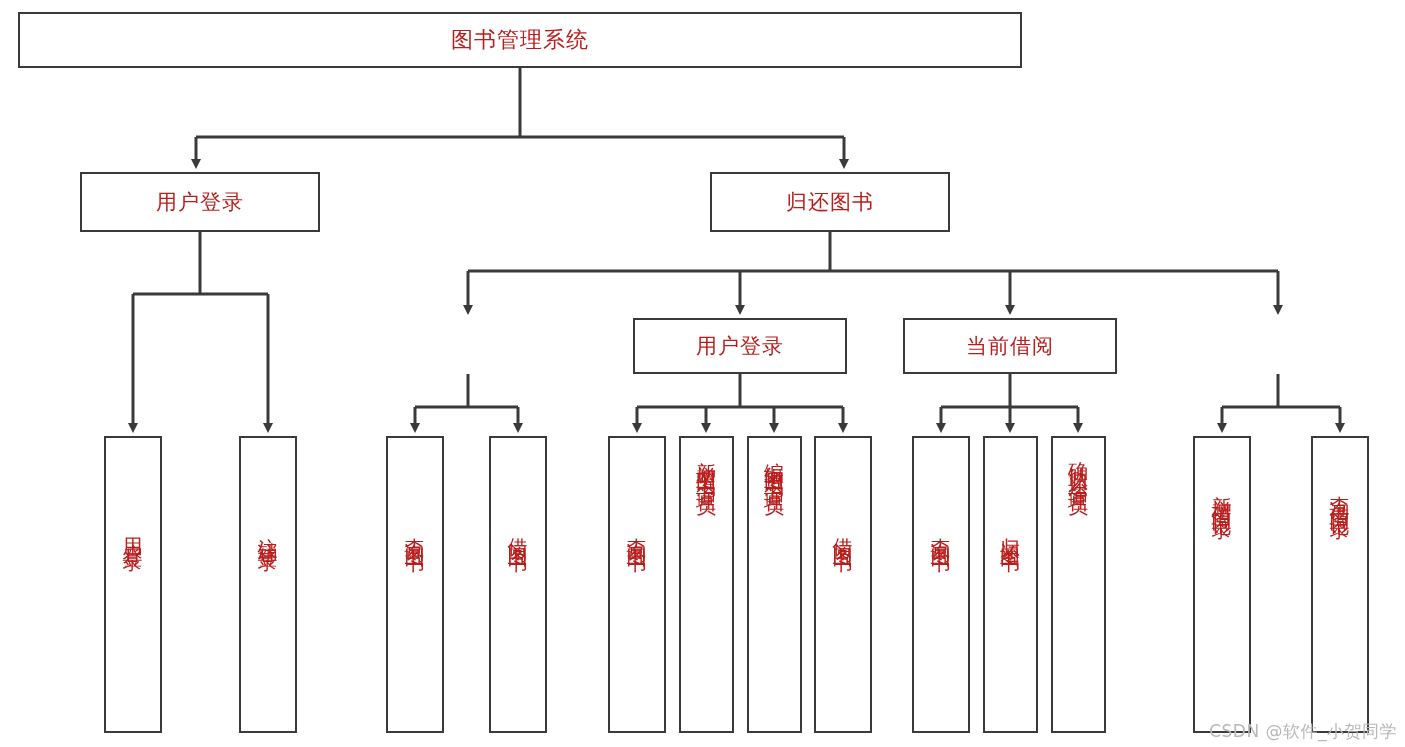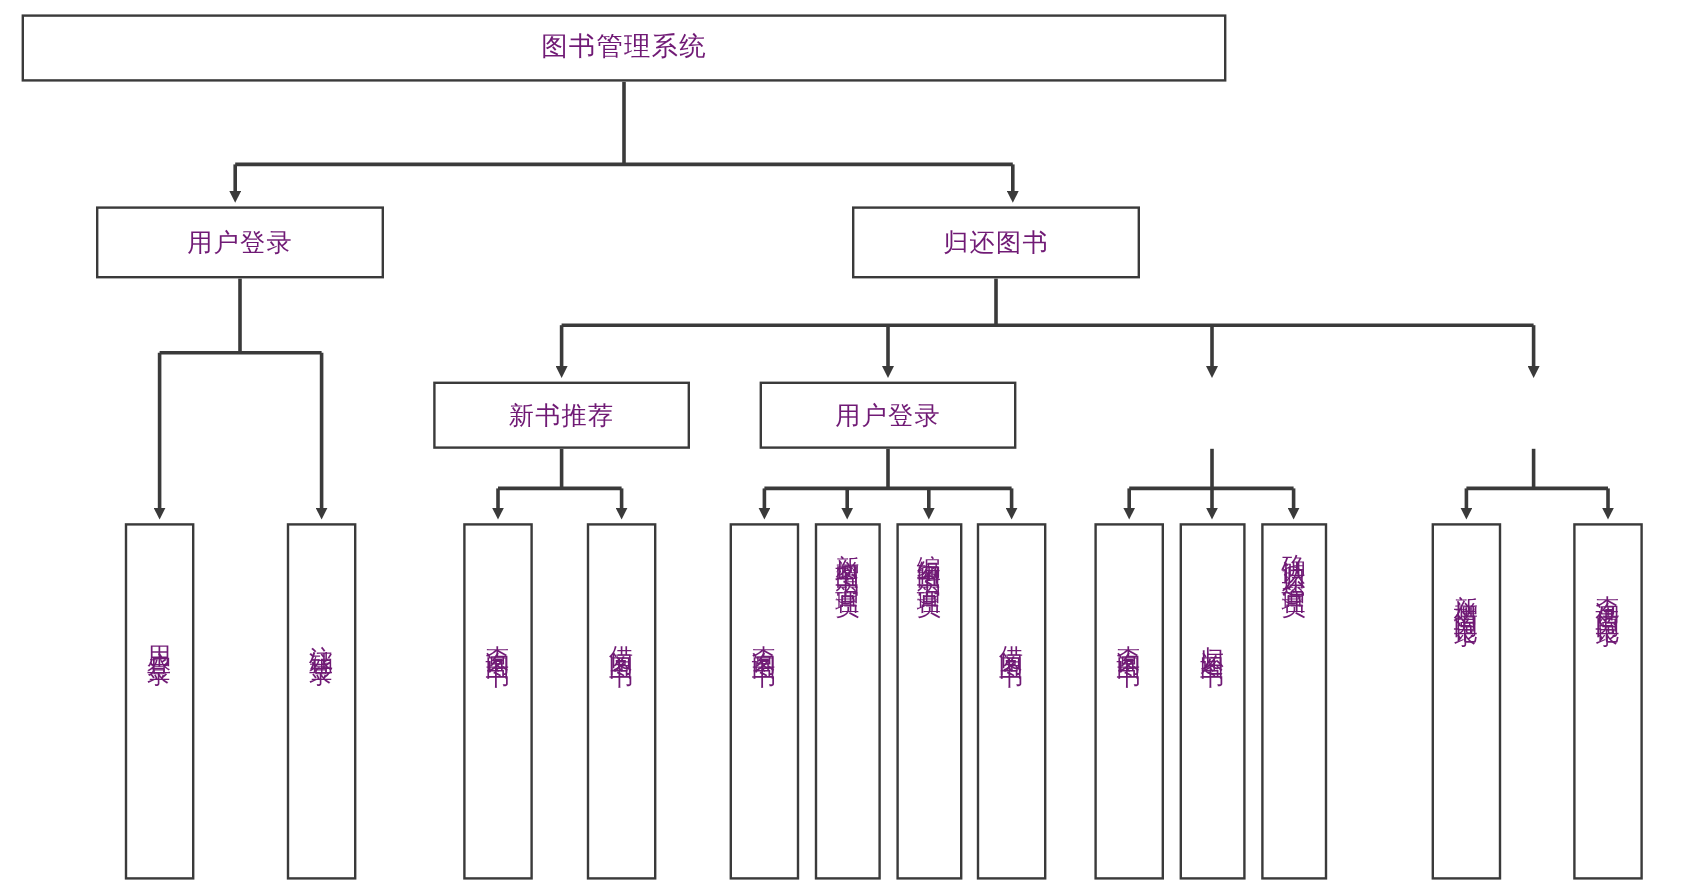--- a/index.html
+++ b/index.html
@@ -19,21 +19,21 @@
     display:flex;
     align-items:center;
     justify-content:center;
     color:#1a1a1a;
   }
   .node-label{
     font-size:21px;
     line-height:1.15;
     letter-spacing:1px;
     white-space:nowrap;
-    color:#701a75;
+    color:#b91c1c;
   }
   .node.root .node-label{font-size:22px;}
   .node.level2 .node-label{font-size:21px;}
   .node.level3 .node-label{font-size:21px;}
   
   .node.leaf{
     align-items:flex-start;
     justify-content:center;
     padding-top:0;
   }
@@ -117,28 +117,28 @@
   </div>
 
   <div class="node level2" style="left:80px;top:172px;width:240px;height:60px;">
     <span class="node-label">用户登录</span>
   </div>
 
   <div class="node level2" style="left:710px;top:172px;width:240px;height:60px;">
     <span class="node-label">归还图书</span>
   </div>
 
-  <div class="node level3" style="left:361px;top:318px;width:214px;height:56px;">
-    <span class="node-label">新书推荐</span>
-  </div>
 
   <div class="node level3" style="left:633px;top:318px;width:214px;height:56px;">
     <span class="node-label">用户登录</span>
   </div>
 
+  <div class="node level3" style="left:903px;top:318px;width:214px;height:56px;">
+    <span class="node-label">当前借阅</span>
+  </div>
 
 
   <div class="node leaf" style="left:104px;top:436px;width:58px;height:297px;">
     <span class="node-label" style="margin-top:84px;">用户登录</span>
   </div>
 
   <div class="node leaf" style="left:239px;top:436px;width:58px;height:297px;">
     <span class="node-label" style="margin-top:84px;">注销登录</span>
   </div>
 
@@ -179,14 +179,15 @@
   </div>
 
   <div class="node leaf" style="left:1193px;top:436px;width:58px;height:297px;">
     <span class="node-label" style="margin-top:42px;">新增借阅记录</span>
   </div>
 
   <div class="node leaf" style="left:1311px;top:436px;width:58px;height:297px;">
     <span class="node-label" style="margin-top:42px;">查询借阅记录</span>
   </div>
 
+  <div class="watermark">CSDN @软件_小贺同学</div>
 
 </div>
 
 </body></html>

